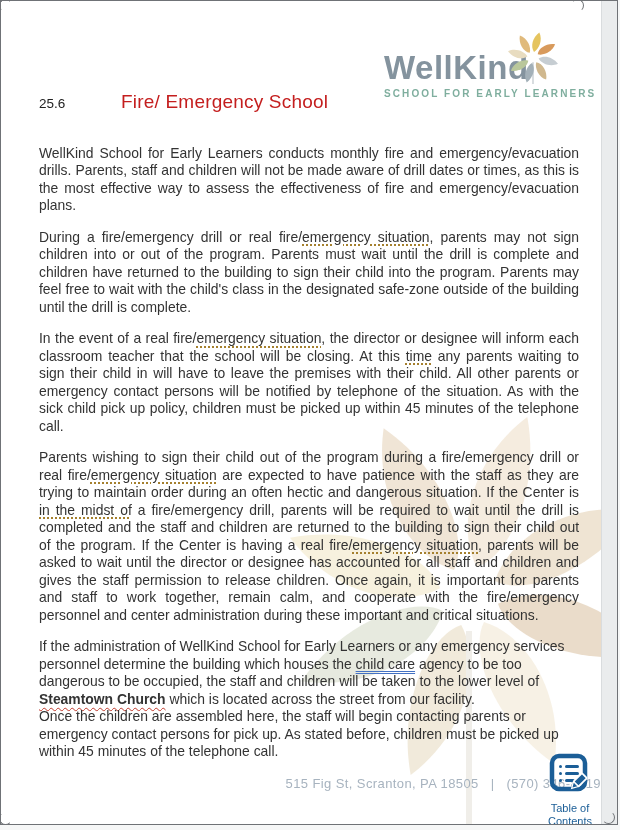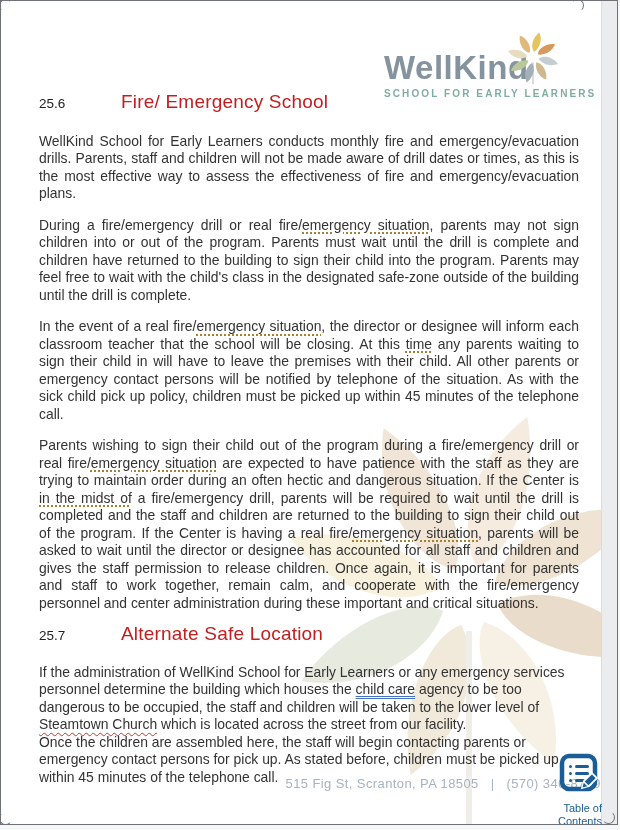--- a/index.html
+++ b/index.html
@@ -22,38 +22,38 @@
   .logo { position:absolute; left:383px; top:50px; width:210px; z-index:2; }
   .logo-name { font-size:33px; font-weight:700; letter-spacing:.5px; color:var(--logo-name); line-height:34px; }
   .logo-tagline { font-size:10px; font-weight:700; letter-spacing:2.1px; color:var(--logo-tagline); margin-top:3px; white-space:nowrap;text-align:right; }
   .logo-pinwheel { position:absolute; left:120px; top:-22px; }
 
   
   .watermark { position:absolute; left:218px; top:345px; z-index:0; pointer-events:none; }
 
   
   .content { position:absolute; left:38px; top:92px; width:540px; z-index:2; color:var(--body); font-size:13.9px; line-height:17.5px; }
-  .heading-row { display:flex; align-items:baseline; margin-bottom:20px; }
+  .heading-row { display:flex; align-items:baseline; margin-bottom:32px; }
   .heading-row.second { margin-top:4px; margin-bottom:19px; }
   .sec-num { width:82px; font-size:13.5px; color:#222; flex:none; }
   .sec-title { font-size:19px; color:var(--heading); letter-spacing:.2px; }
   .para { margin:14px 0 13px 0; text-align:justify; }
   .para.left { text-align:left; }
   .seg { }
   .m-dict { text-decoration:underline dotted; text-decoration-color:var(--spell-dict); text-decoration-thickness:2px; text-underline-offset:3px; }
   .m-grammar { text-decoration:underline double; text-decoration-color:var(--grammar-blue); text-decoration-thickness:1px; text-underline-offset:2px; }
-  .m-spellred { font-weight:400; text-decoration:underline wavy; text-decoration-color:var(--spell-red); text-decoration-thickness:1px; text-underline-offset:3px; }
+  .m-spellred { font-weight:700; text-decoration:underline wavy; text-decoration-color:var(--spell-red); text-decoration-thickness:1px; text-underline-offset:3px; }
 
   
   .footer { position:absolute; left:0; top:775px; width:600px; text-align:right; z-index:2;
             color:var(--footer-text); font-size:13px; letter-spacing:.4px; }
   .footer .divider { margin:0 12px; }
 
   
-  .toc { position:absolute; left:537px; top:751px; width:64px; text-align:right; z-index:4; cursor:pointer; }
+  .toc { position:absolute; left:537px; top:751px; width:64px; text-align:center; z-index:4; cursor:pointer; }
   .toc-label { margin-top:2px; font-size:11px; line-height:13px; color:var(--toc-blue); }
 </style>
 </head>
 <body>
 
 <div class="page">
 
   <svg class="watermark" width="500" height="500" viewBox="-250 -250 500 500">
     <g fill-opacity="0.55">
       <path d="M0,-30 C 28,-48 42,-120 10,-188 C -34,-132 -30,-62 0,-30 Z" fill="#ecdcc4" transform="rotate(15)"></path>
@@ -93,24 +93,20 @@
       <span class="sec-num">25.6</span>
       <span class="sec-title">Fire/ Emergency School</span>
     </div>
     <div>
         <p class="para"><span class="seg">WellKind School for Early Learners conducts monthly fire and emergency/evacuation drills.  Parents, staff and children will not be made aware of drill dates or times, as this is the most effective way to assess the effectiveness of fire and emergency/evacuation plans.</span></p>
         <p class="para"><span class="seg">During a fire/emergency drill or real fire/</span><span class="seg m-dict">emergency situation</span><span class="seg">, parents may not sign children into or out of the program.  Parents must wait until the drill is complete and children have returned to the building to sign their child into the program.  Parents may feel free to wait with the child's class in the designated safe-zone outside of the building until the drill is complete.</span></p>
         <p class="para"><span class="seg">In the event of a real fire/</span><span class="seg m-dict">emergency situation</span><span class="seg">, the director or designee will inform each classroom teacher that the school will be closing.  At this </span><span class="seg m-dict">time</span><span class="seg"> any parents waiting to sign their child in will have to leave the premises with their child.  All other parents or emergency contact persons will be notified by telephone of the situation.  As with the sick child pick up policy, children must be picked up within 45 minutes of the telephone call.</span></p>
         <p class="para"><span class="seg">Parents wishing to sign their child out of the program during a fire/emergency drill or real fire/</span><span class="seg m-dict">emergency situation</span><span class="seg"> are expected to have patience with the staff as they are trying to maintain order during an often hectic and dangerous situation.  If the Center is </span><span class="seg m-dict">in the midst of</span><span class="seg"> a fire/emergency drill, parents will be required to wait until the drill is completed and the staff and children are returned to the building to sign their child out of the program.  If the Center is having a real fire/</span><span class="seg m-dict">emergency situation</span><span class="seg">, parents will be asked to wait until the director or designee has accounted for all staff and children and gives the staff permission to release children.  Once again, it is important for parents and staff to work together, remain calm, and cooperate with the fire/emergency personnel and center administration during these important and critical situations.</span></p>
       </div>
 
-    <div class="heading-row second">
-      <span class="sec-num">25.7</span>
-      <span class="sec-title">Alternate Safe Location</span>
-    </div>
     <div>
         <p class="para left"><span class="seg">If the administration of WellKind School for Early Learners or any emergency services<br>personnel determine the building which houses the </span><span class="seg m-grammar">child care</span><span class="seg"> agency to be too<br>dangerous to be occupied, the staff and children will be taken to the lower level of<br></span><span class="seg m-spellred">Steamtown Church</span><span class="seg"> which is located across the street from our facility.<br>Once the children are assembled here, the staff will begin contacting parents or<br>emergency contact persons for pick up.  As stated before, children must be picked up<br>within 45 minutes of the telephone call.</span></p>
       </div>
   </div>
 
   <div class="footer">
     <span>515 Fig St, Scranton, PA 18505</span><span class="divider">|</span><span>(570) 346-8719</span>
   </div>
 
   <div class="toc">

